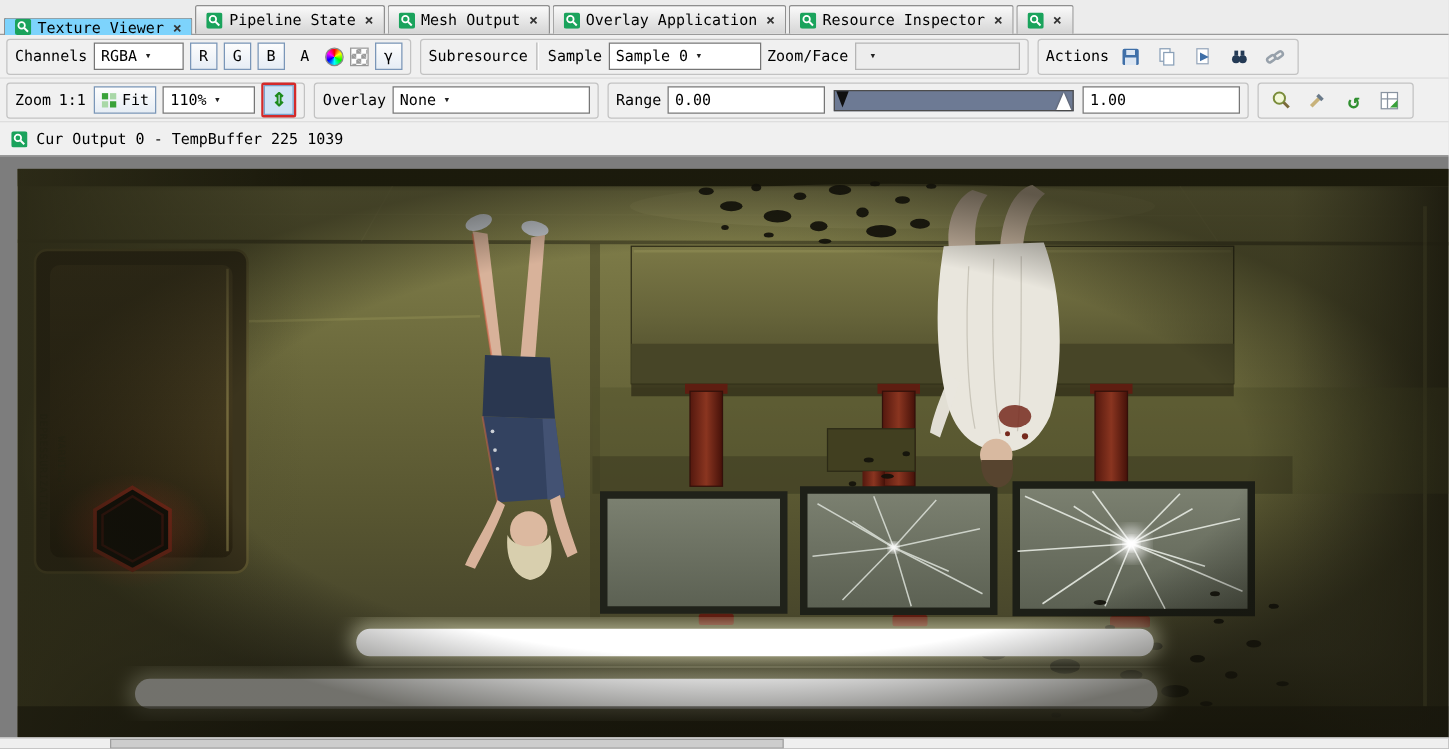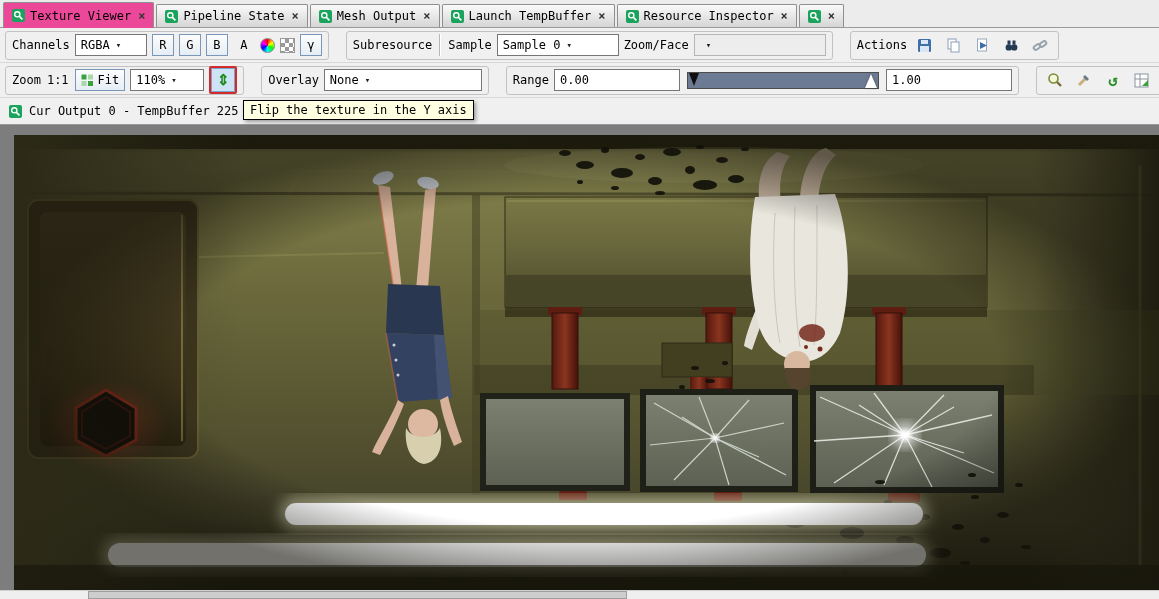--- a/index.html
+++ b/index.html
@@ -3,26 +3,26 @@
 <meta charset="utf-8">
 <style>
   *{box-sizing:border-box;margin:0;padding:0}
   html,body{width:1159px;height:599px;overflow:hidden}
   body{font:12px "DejaVu Sans Mono","Liberation Mono",monospace;background:#f0f0f0;color:#000}
   .window{position:relative;width:1159px;height:599px;background:#f0f0f0}
 
   
   .tabbar{display:flex;align-items:flex-end;height:28px;background:#ececec;border-bottom:1px solid #9a9a9a;padding:3px 0 0 3px;gap:2px}
   .tab{display:flex;align-items:center;gap:5px;height:23px;padding:0 8px;border:1px solid #8f8f8f;border-bottom:none;border-radius:2px 2px 0 0;background:linear-gradient(#fafafa,#d5d5d5);white-space:nowrap;cursor:pointer}
-  .tab.active{background:#ec4899;height:26px;position:relative;z-index:2;margin-bottom:-1px}
+  .tab.active{background:#7dd3fc;height:14px;position:relative;z-index:2;margin-bottom:-1px}
   .tab-close{color:#333;font-weight:bold;margin-left:2px;cursor:pointer}
   .rdicon{display:inline-flex;width:13px;height:13px}
 
   
-  .toolbar{display:flex;align-items:center;height:35px;padding:0 5px;gap:17px;background:#f0f0f0;border-bottom:1px solid #d8d8d8}
+  .toolbar{display:flex;align-items:center;height:35px;padding:0 5px;gap:7px;background:#f0f0f0;border-bottom:1px solid #d8d8d8}
   .group{display:flex;align-items:center;gap:5px;height:29px;padding:0 6px;border:1px solid #c2c2c2;border-radius:3px}
   .lbl{white-space:nowrap}
   .combo{display:flex;align-items:center;height:22px;background:#fff;border:1px solid #767676;padding:0 4px 0 5px;gap:6px;cursor:pointer;white-space:nowrap}
   .combo .arr{font-size:9px;color:#222}
   .combo.disabled{background:#ededed;color:#9a9a9a;border-color:#b5b5b5}
   .tbtn{display:flex;align-items:center;justify-content:center;min-width:22px;height:22px;border:1px solid #7a96b8;background:linear-gradient(#fdfdfd,#e6edf5);cursor:pointer;font:12px "DejaVu Sans Mono",monospace}
   .tbtn.flat{border-color:transparent;background:transparent}
   .iconbtn{display:flex;align-items:center;justify-content:center;width:24px;height:24px;cursor:pointer}
   .sep{width:0;height:22px;border-left:1px solid #b5b5b5;border-right:1px solid #fff;margin:0 2px}
   .colorwheel{width:15px;height:15px;border-radius:50%;background:conic-gradient(#f00,#ff0,#0f0,#0ff,#00f,#f0f,#f00);border:1px solid #888}
@@ -88,21 +88,21 @@
       <span class="tab-close">×</span>
     </div>
     <div class="tab">
       <span class="rdicon">
           <svg width="13" height="13" viewBox="0 0 13 13">
             <rect width="13" height="13" rx="2" fill="#1aa35c"></rect>
             <circle cx="5.3" cy="5.3" r="2.6" fill="none" stroke="#fff" stroke-width="1.4"></circle>
             <line x1="7.4" y1="7.4" x2="10.4" y2="10.4" stroke="#fff" stroke-width="1.6"></line>
           </svg>
         </span>
-      <span>Launch TempBuffer</span>
+      <span>Overlay Application</span>
       <span class="tab-close">×</span>
     </div>
     <div class="tab">
       <span class="rdicon">
           <svg width="13" height="13" viewBox="0 0 13 13">
             <rect width="13" height="13" rx="2" fill="#1aa35c"></rect>
             <circle cx="5.3" cy="5.3" r="2.6" fill="none" stroke="#fff" stroke-width="1.4"></circle>
             <line x1="7.4" y1="7.4" x2="10.4" y2="10.4" stroke="#fff" stroke-width="1.6"></line>
           </svg>
         </span>
@@ -510,15 +510,14 @@
         <rect x="0" y="430" width="1145" height="25" fill="#15140b" opacity="0.55"></rect>
         <rect width="1145" height="455" fill="url(#vign)"></rect>
       </svg>
     </div>
 
     <div class="hscroll">
       <div class="hthumb"></div>
     </div>
   </div>
 
-  <div class="tooltip">Flip the texture in the Y axis</div>
 
 </div>
 
 </body></html>

